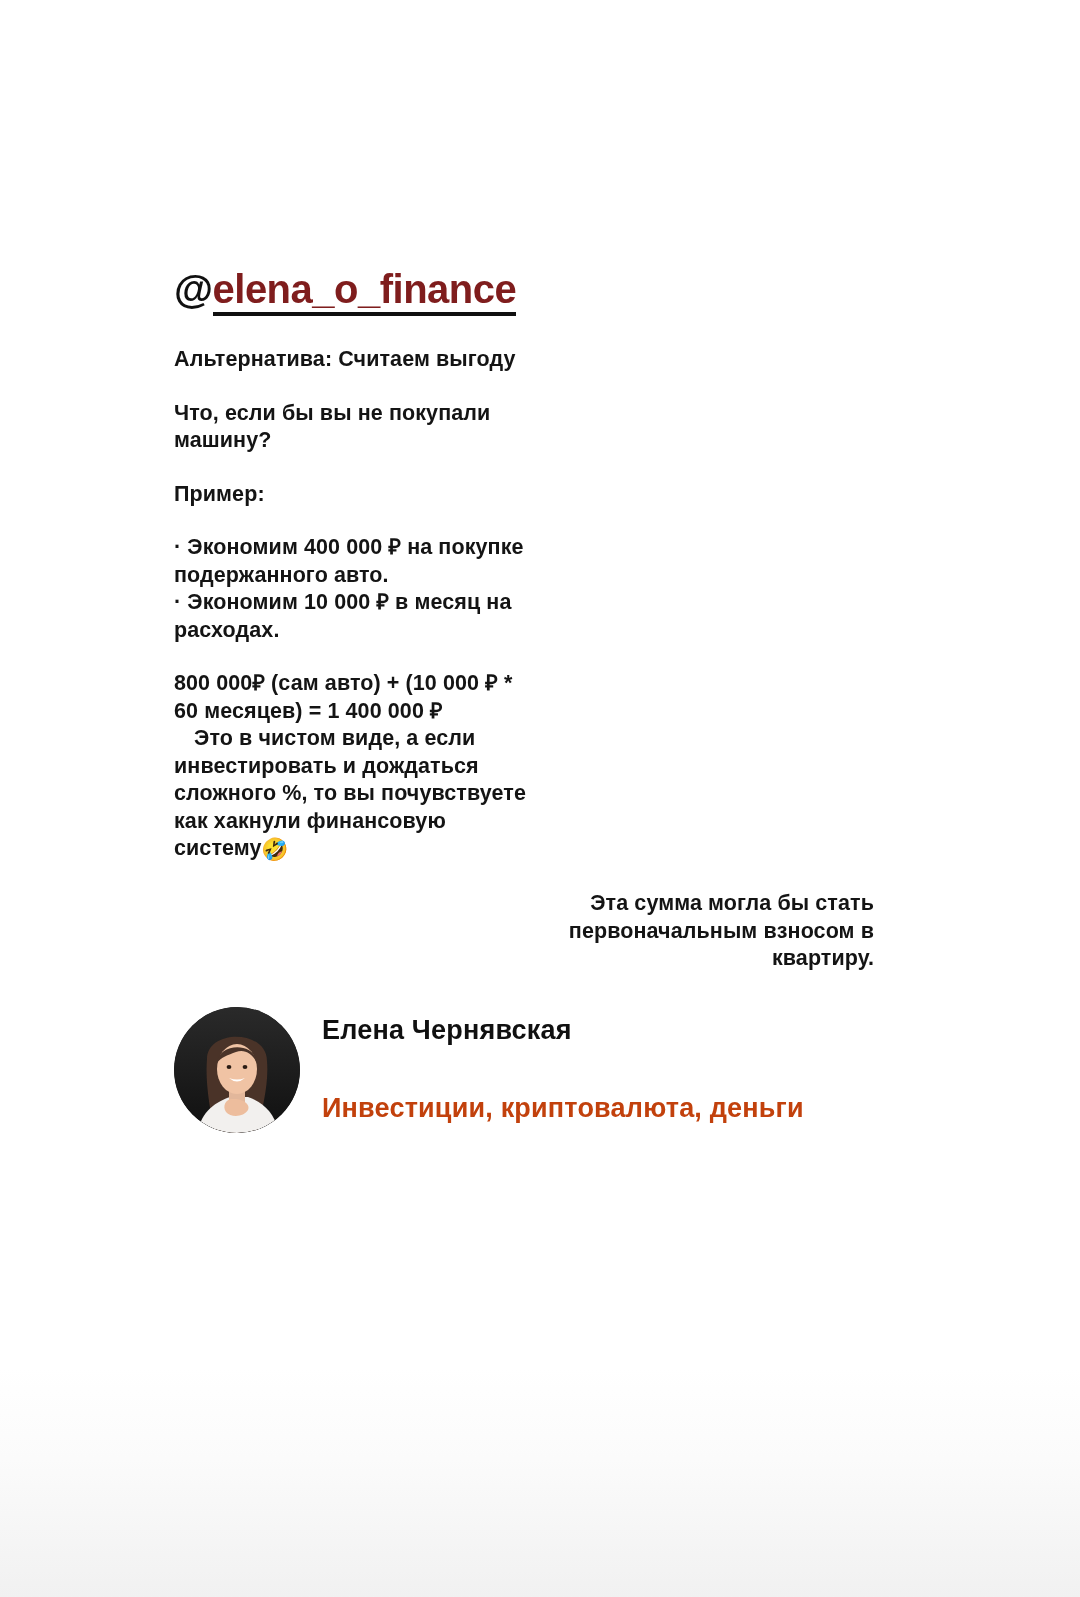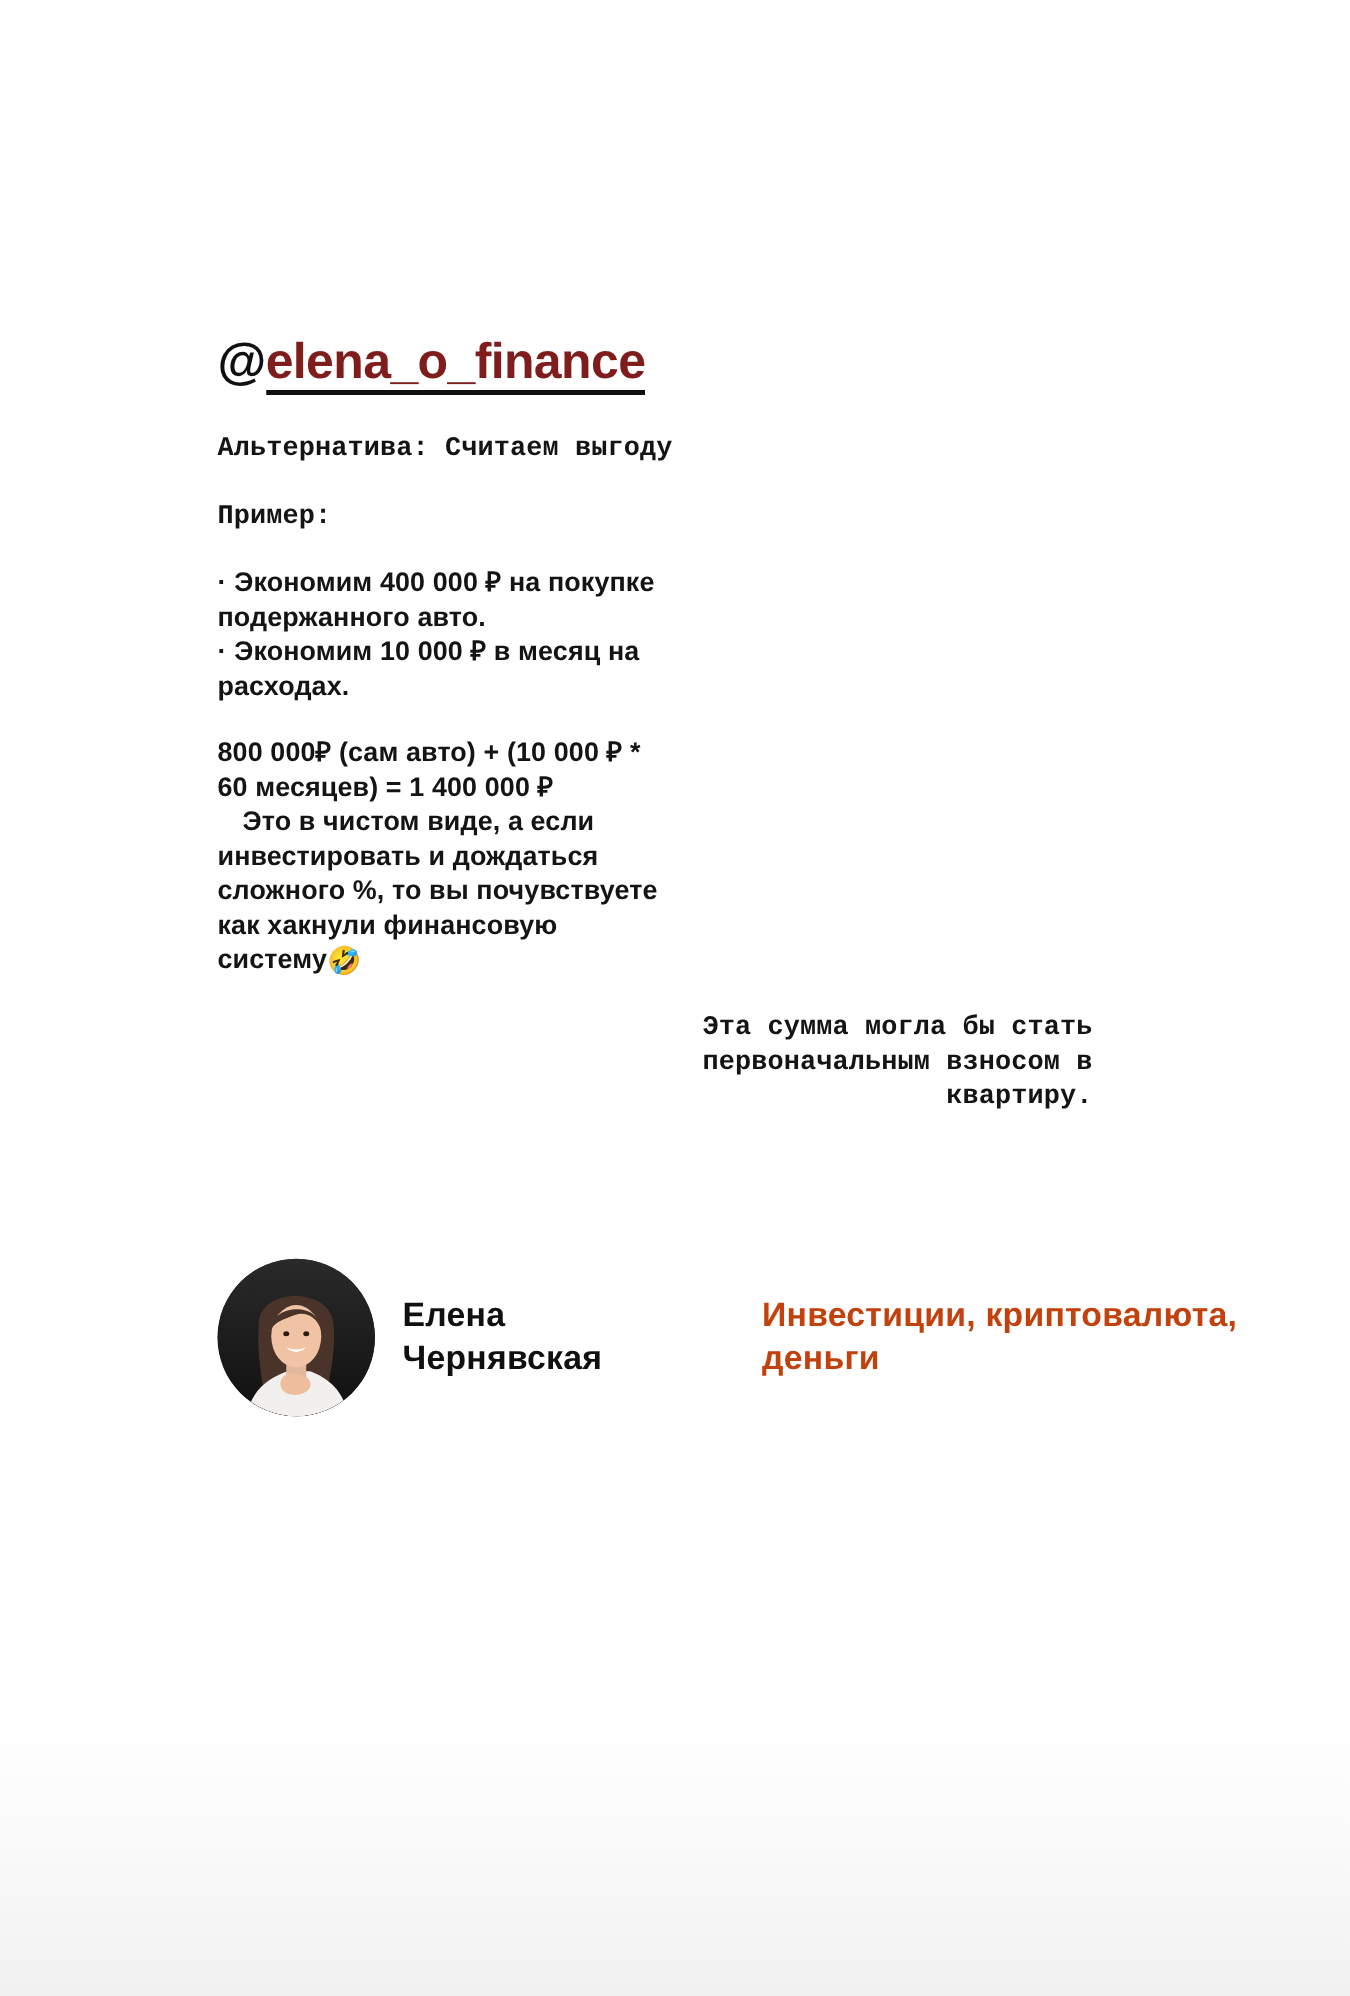--- a/index.html
+++ b/index.html
@@ -65,21 +65,20 @@
 
   
   .block {
     font-size: 21.5px;
     font-weight: 700;
     color: #141414;
     line-height: 1.28;
     letter-spacing: 0.1px;
     margin: 0 0 26px 0;
     white-space: pre-line;
-    font-family: Liberation Mono, monospace;
   }
   .block.tight { margin-bottom: 0; text-align: right; }
 
   .group-lines { margin: 0 0 26px 0; }
   .group-lines .line {
     font-size: 21.5px;
     font-weight: 700;
     color: #141414;
     line-height: 1.28;
     letter-spacing: 0.1px;
@@ -105,21 +104,21 @@
     border-radius: 50%;
     overflow: hidden;
     flex: 0 0 auto;
     background: #1b1b1b;
     position: relative;
   }
   .avatar svg { display: block; width: 126px; height: 126px; }
 
   .sig-text {
     display: flex;
-    flex-direction: row;
+    flex-direction: column;
     justify-content: space-between;
     margin-left: 4px;
     gap: 44px;
   }
   .sig-name {
     font-size: 27px;
     font-weight: 700;
     color: #101010;
     line-height: 1.25;
     letter-spacing: 0.2px;
@@ -139,20 +138,22 @@
 
   <div class="content">
 
     <div class="handle-row">
       <span class="handle-at">@</span>
       <span class="handle-text">elena_o_finance</span>
     </div>
 
     <p class="block">Альтернатива: Считаем выгоду</p>
 
+    <p class="block">Что, если бы вы не покупали
+машину?</p>
 
     <p class="block">Пример:</p>
 
     <div class="group-lines">
       <div class="line" style="white-space: pre-line;">· Экономим 400 000 ₽ на покупке
 подержанного авто.</div>
       <div class="line" style="white-space: pre-line;">· Экономим 10 000 ₽ в месяц на
 расходах.</div>
     </div>
 

